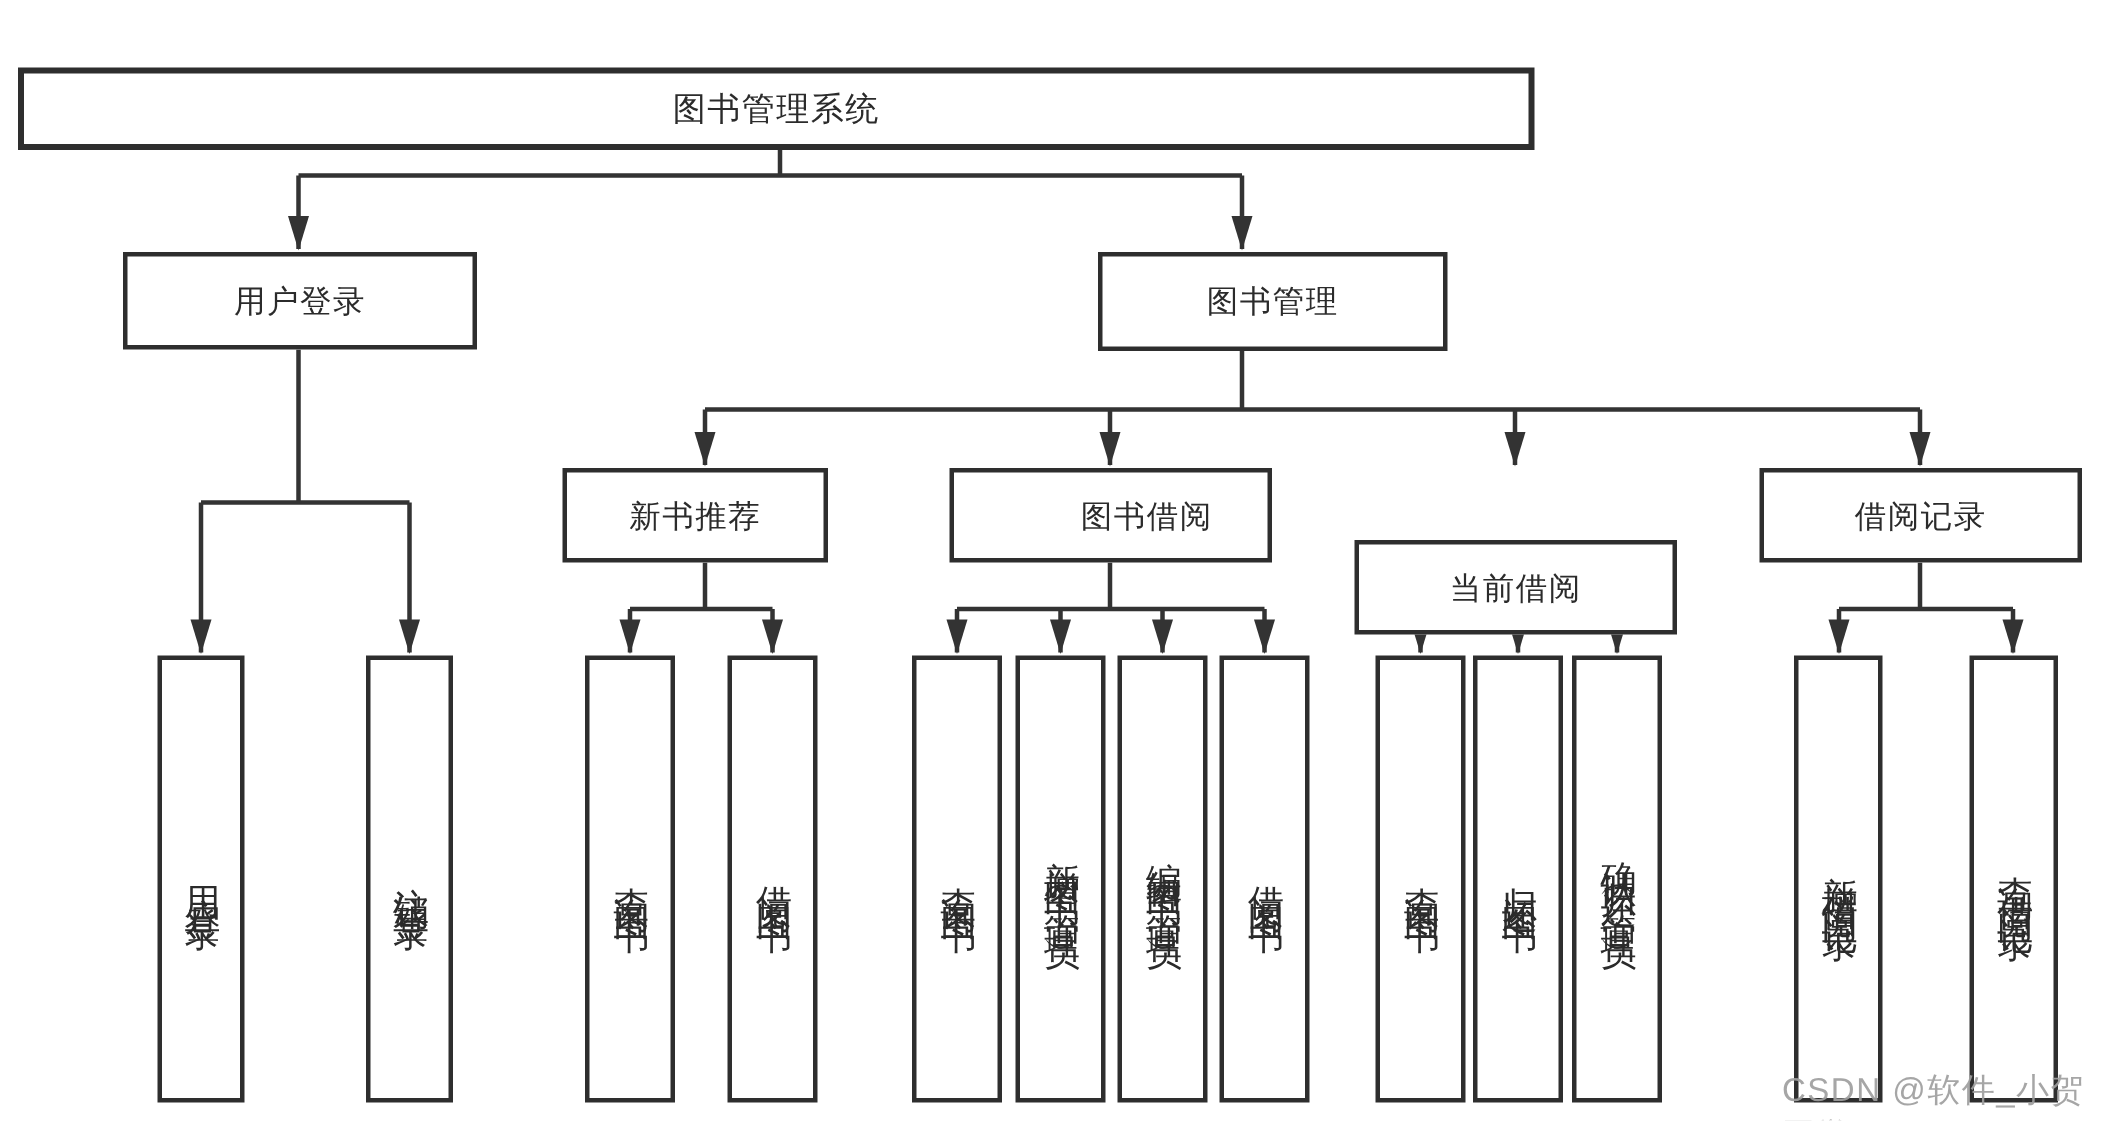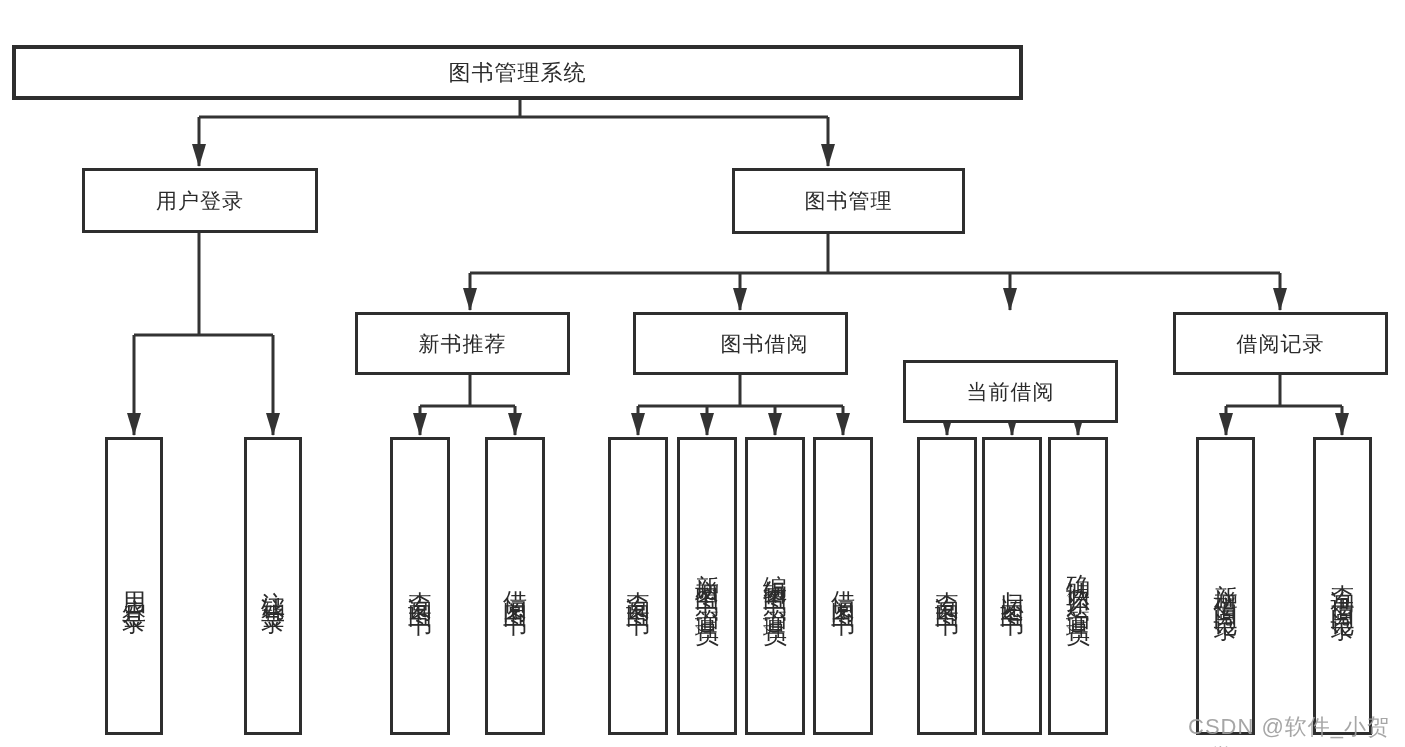--- a/index.html
+++ b/index.html
@@ -91,21 +91,21 @@
       <polygon points="1219,413 1233,413 1226,436"></polygon>
       <polygon points="1335,413 1349,413 1342,436"></polygon>
     </g>
   </svg>
 
   <div class="box root" style="left:12px; top:13px; width:1011px; height:55px;">图书管理系统</div>
 
   <div class="box h" style="left:82px; top:168px; width:236px; height:65px;">用户登录</div>
   <div class="box h" style="left:732px; top:168px; width:233px; height:66px;">图书管理</div>
 
-  <div class="box h" style="left:355px; top:312px; width:215px; height:63px;text-align:right;">新书推荐</div>
+  <div class="box h" style="left:375px; top:312px; width:177px; height:63px;text-align:right;">新书推荐</div>
   <div class="box h" style="left:633px; top:312px; width:215px; height:63px;padding-left:48px;">图书借阅</div>
   <div class="box h" style="left:903px; top:312px; width:215px; height:63px;margin-top:48px;">当前借阅</div>
   <div class="box h" style="left:1173px; top:312px; width:215px; height:63px;">借阅记录</div>
 
   <div class="box v" style="left:105px; top:437px; width:58px; height:298px;">用户登录</div>
   <div class="box v" style="left:244px; top:437px; width:58px; height:298px;">注销登录</div>
 
   <div class="box v" style="left:390px; top:437px; width:60px; height:298px;">查询图书</div>
   <div class="box v" style="left:485px; top:437px; width:60px; height:298px;">借阅图书</div>
 

